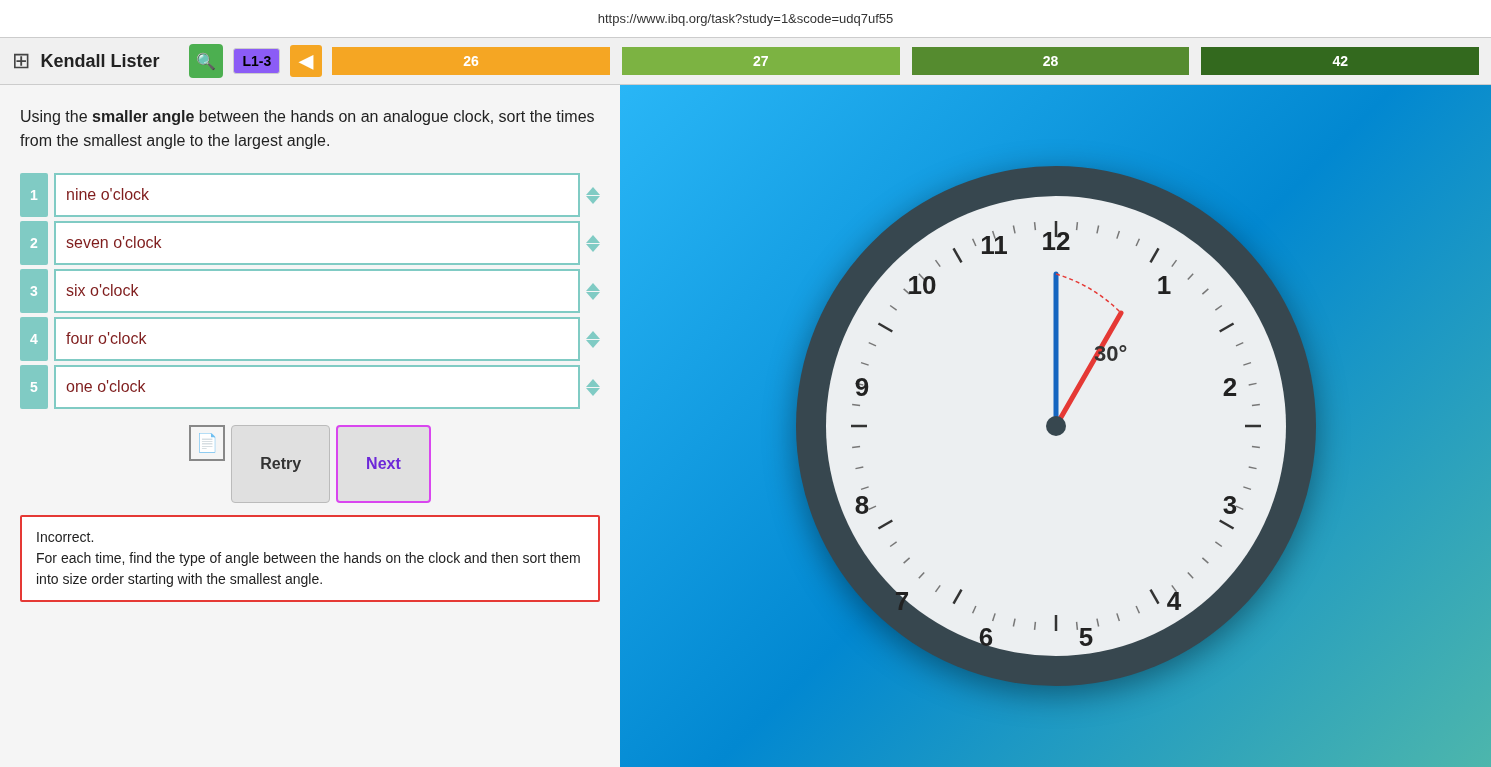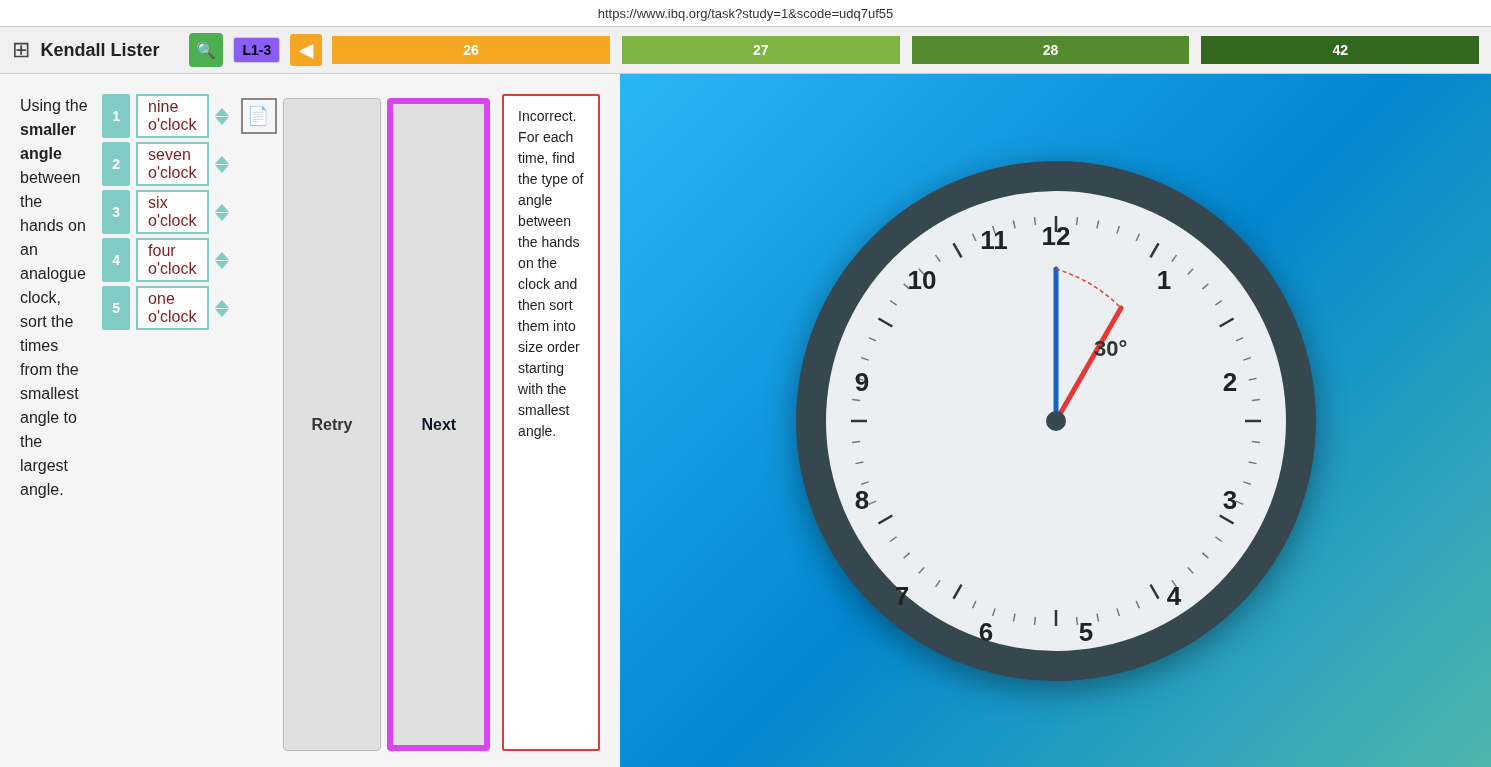--- a/index.html
+++ b/index.html
@@ -9,21 +9,21 @@
       width: 1491px;
       height: 767px;
       overflow: hidden;
       display: flex;
       flex-direction: column;
     }
 
     
     .top-bar {
       background: #fff;
-      height: 27px;
+      height: 38px;
       display: flex;
       align-items: center;
       padding: 0 10px;
       border-bottom: 1px solid #ccc;
     }
     .url-bar {
       flex: 1;
       font-size: 13px;
       color: #333;
       text-align: center;
@@ -111,23 +111,22 @@
       flex: 1;
       overflow: hidden;
     }
 
     
     .left-panel {
       width: 620px;
       background: #f5f5f5;
       padding: 20px 20px 16px 20px;
       display: flex;
-      flex-direction: row;
+      flex-direction: column;
       gap: 12px;
-      justify-content: flex-end;
     }
     .instructions {
       font-size: 16px;
       line-height: 1.5;
       color: #222;
       margin-bottom: 8px;
     }
     .instructions strong {
       font-weight: bold;
     }
@@ -199,22 +198,22 @@
       border-radius: 4px;
       cursor: pointer;
     }
     .btn-retry {
       background: #e0e0e0;
       color: #333;
       border: 1px solid #bbb;
     }
     .btn-next {
       background: #e0e0e0;
-      color: #0f172a;
-      border: 6px solid #d946ef;
+      color: #6d28d9;
+      border: 2px solid #d946ef;
     }
 
     .notes-icon {
       width: 36px;
       height: 36px;
       border: 2px solid #888;
       display: flex;
       align-items: center;
       justify-content: center;
       font-size: 18px;

